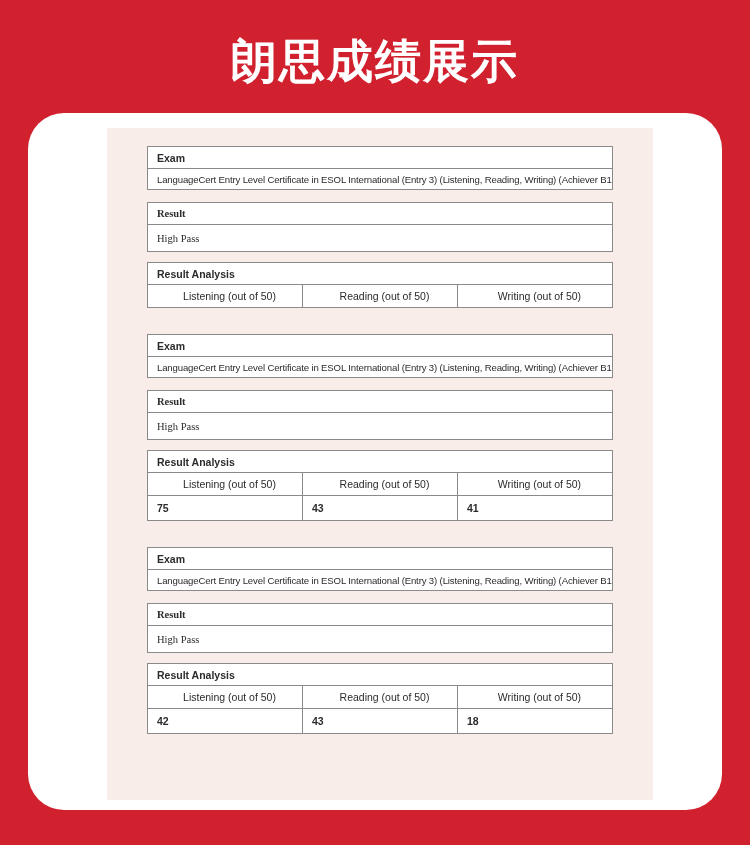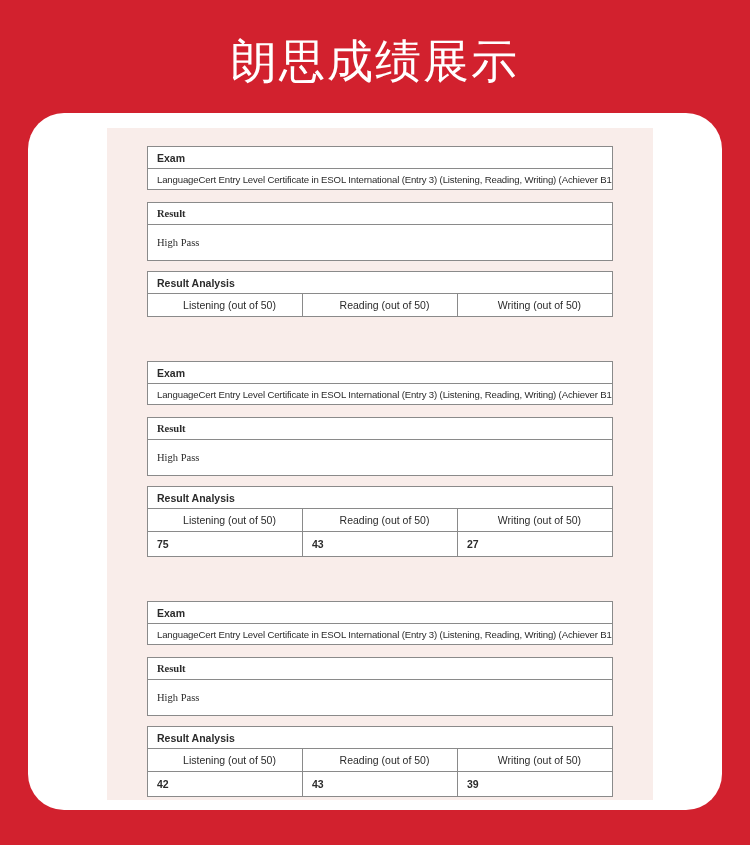--- a/index.html
+++ b/index.html
@@ -18,60 +18,60 @@
     font-family:"Liberation Sans","DejaVu Sans",sans-serif;
     color:var(--text-dark);
     overflow:hidden;
   }
   .page-title{
     position:absolute;
     top:38px;left:0;right:0;
     text-align:center;
     color:var(--title-white);
     font-size:46px;
-    font-weight:400;
+    font-weight:700;
     letter-spacing:2px;
     line-height:1;
   }
   .content-panel{
     position:absolute;
     left:28px;top:113px;
     width:694px;height:697px;
     background:var(--panel-white);
     border-radius:36px;
   }
   .screenshot-area{
     position:absolute;
     left:79px;top:15px;
     width:546px;height:672px;
     background:var(--inner-pink);
     padding:18px 40px 0 40px;
   }
-  .card{margin-bottom:44px;}
+  .card{margin-bottom:26px;}
   table{
     width:100%;
     border-collapse:collapse;
     table-layout:fixed;
     background:var(--panel-white);
   }
   th,td{
     border:1px solid var(--table-border);
     text-align:left;
     padding:0 0 0 9px;
     font-size:10.5px;
     color:var(--text-dark);
     vertical-align:middle;
     white-space:nowrap;
     overflow:hidden;
   }
   th{font-weight:700;height:22px;}
   .tbl-exam{margin-bottom:12px;}
   .tbl-exam td{height:21px;font-size:9.6px;letter-spacing:-0.15px;}
   .tbl-result{margin-bottom:10px;font-family:Liberation Serif, serif;}
-  .tbl-result td{height:36px;font-weight:400;}
+  .tbl-result td{height:27px;font-weight:400;}
   .tbl-analysis td.col-header{height:23px;font-weight:400;text-align:center;}
   .tbl-analysis td.score{height:25px;font-weight:700;}
 </style>
 </head>
 <body>
 
 <h1 class="page-title">朗思成绩展示</h1>
 
 <div class="content-panel">
   <div class="screenshot-area">
@@ -138,21 +138,21 @@
               <th colspan="3">Result Analysis</th>
             </tr>
         <tr>
           <td class="col-header">Listening (out of 50)</td>
           <td class="col-header">Reading (out of 50)</td>
           <td class="col-header">Writing (out of 50)</td>
         </tr>
         <tr>
           <td class="score">75</td>
           <td class="score">43</td>
-          <td class="score">27</td>
+          <td class="score">41</td>
         </tr>
       </tbody>
         </table>
     </section>
 
     <section class="card">
       <table class="tbl-exam">
         <tbody>
             <tr>
               <th>Exam</th>
@@ -178,20 +178,20 @@
               <th colspan="3">Result Analysis</th>
             </tr>
         <tr>
           <td class="col-header">Listening (out of 50)</td>
           <td class="col-header">Reading (out of 50)</td>
           <td class="col-header">Writing (out of 50)</td>
         </tr>
         <tr>
           <td class="score">42</td>
           <td class="score">43</td>
-          <td class="score">39</td>
+          <td class="score">18</td>
         </tr>
       </tbody>
         </table>
     </section>
 
   </div>
 </div>
 
 </body></html>

